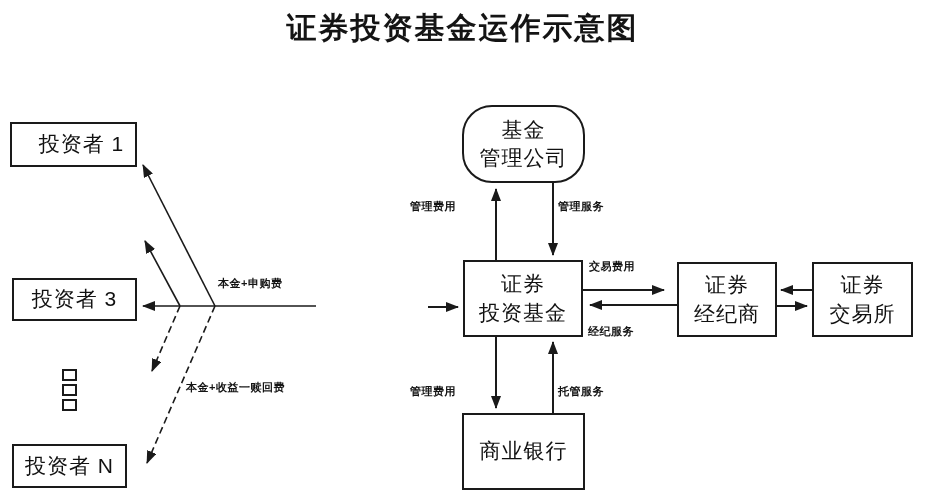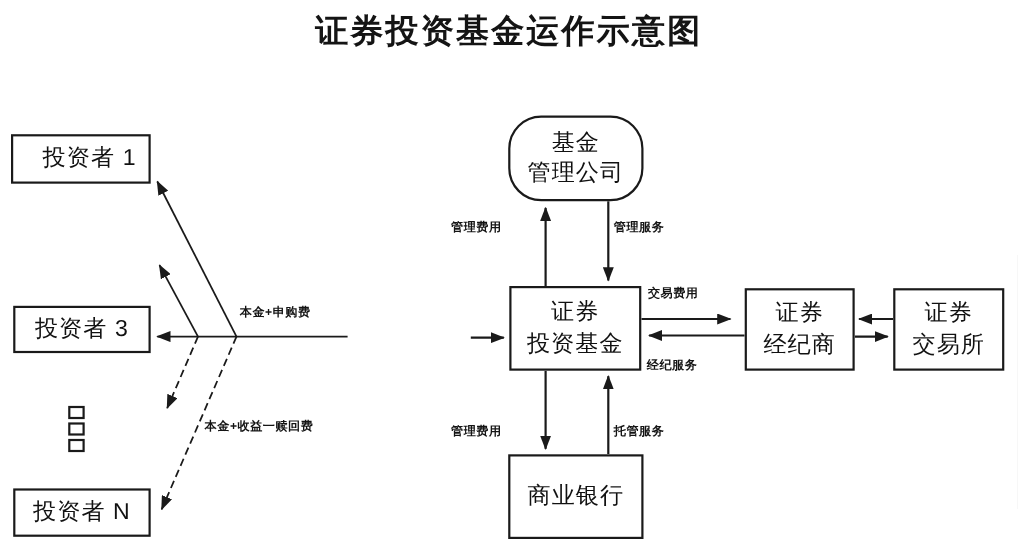--- a/index.html
+++ b/index.html
@@ -115,21 +115,21 @@
 
   <div class="node" style="left:10px;top:122px;width:127px;height:45px;padding-left:16px;">投资者 1</div>
   <div class="node" style="left:12px;top:278px;width:125px;height:43px;">投资者 3</div>
 
   <div class="dots">
     <div class="sq"></div>
     <div class="sq"></div>
     <div class="sq"></div>
   </div>
 
-  <div class="node" style="left:12px;top:444px;width:125px;height:44px;">投资者 N</div>
+  <div class="node" style="left:12px;top:444px;width:115px;height:44px;">投资者 N</div>
 
   <div class="node" style="left:462px;top:105px;width:123px;height:78px;border-radius:30px;">基金
 管理公司</div>
 
 
   <div class="node" style="left:463px;top:260px;width:120px;height:77px;">证券
 投资基金</div>
 
   <div class="node" style="left:462px;top:413px;width:123px;height:77px;">商业银行</div>
 

